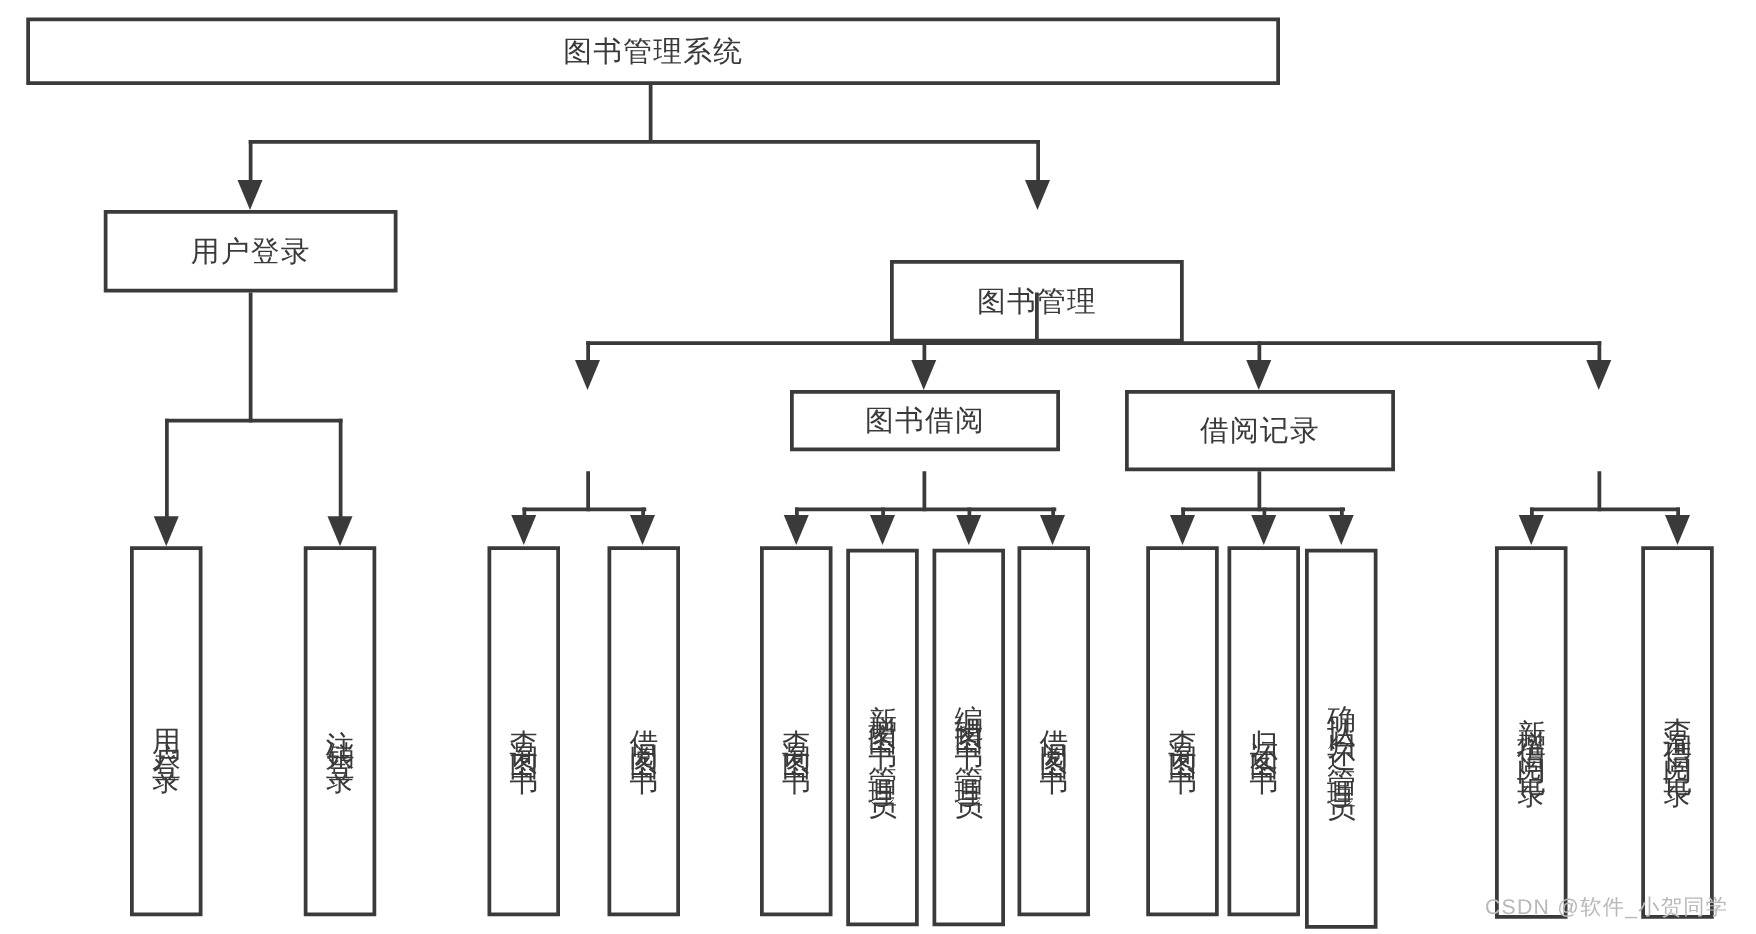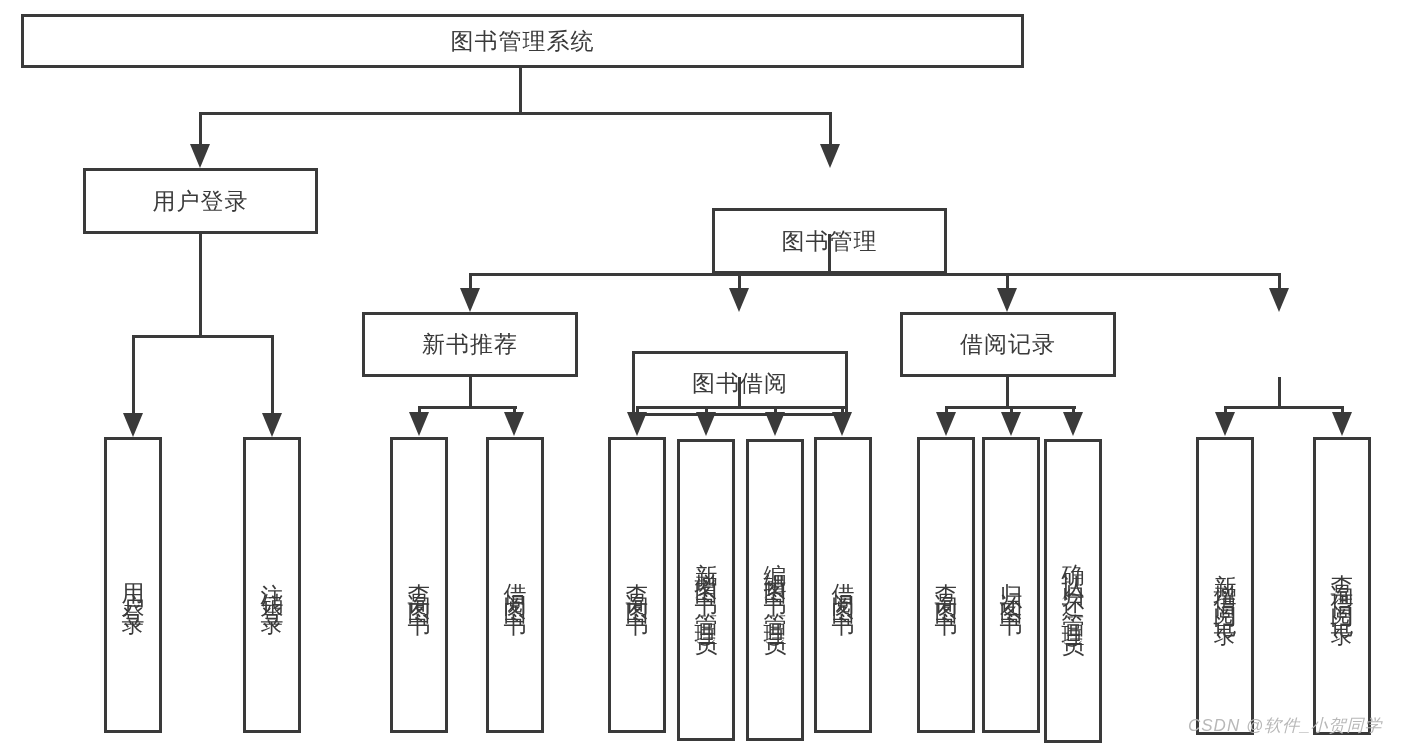--- a/index.html
+++ b/index.html
@@ -49,45 +49,41 @@
     border-right:10px solid transparent;
     border-top:24px solid var(--line);
   }
   .watermark{
     position:absolute;
     left:1188px;top:714px;
     font-size:17px;
     color:var(--wm);
     letter-spacing:1px;
     white-space:nowrap;
-    font-style:italic;
   }
 </style>
 </head>
 <body>
 
 <div class="canvas">
 
   <div class="box" style="left:21px;top:14px;width:1003px;height:54px;justify-content:center;">
     <span>图书管理系统</span>
   </div>
 
   <div class="box" style="left:83px;top:168px;width:235px;height:66px;">
     <span>用户登录</span>
   </div>
 
   <div class="box" style="left:712px;top:168px;width:235px;height:66px;margin-top:40px;">
     <span>图书管理</span>
   </div>
 
-  <div class="box" style="left:362px;top:312px;width:216px;height:65px;">
-    <span>新书推荐</span>
-  </div>
-
-  <div class="box" style="left:632px;top:312px;width:216px;height:65px;margin-top:39px;">
+
+  <div class="box" style="left:632px;top:312px;width:216px;height:49px;">
     <span>图书借阅</span>
   </div>
 
   <div class="box" style="left:900px;top:312px;width:216px;height:65px;">
     <span>借阅记录</span>
   </div>
 
 
   <div class="vbox" style="left:104px;top:437px;width:58px;height:296px;">
     <span class="vlabel">用户登录</span>

